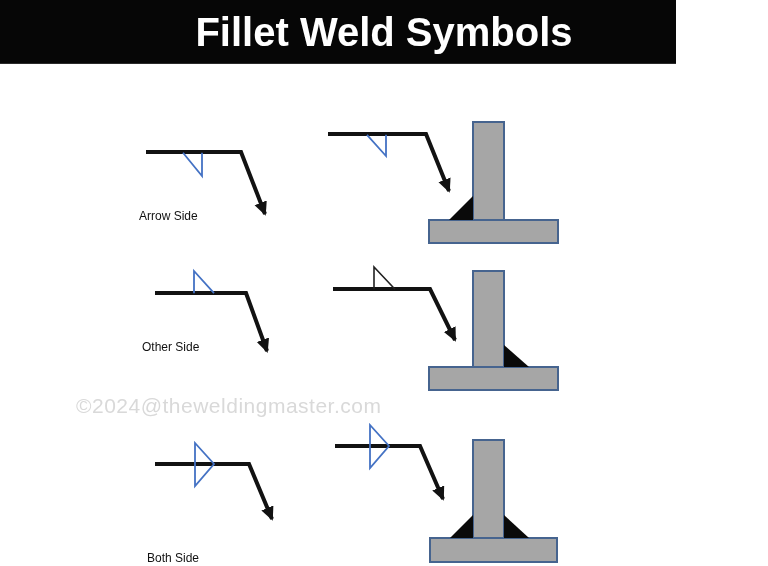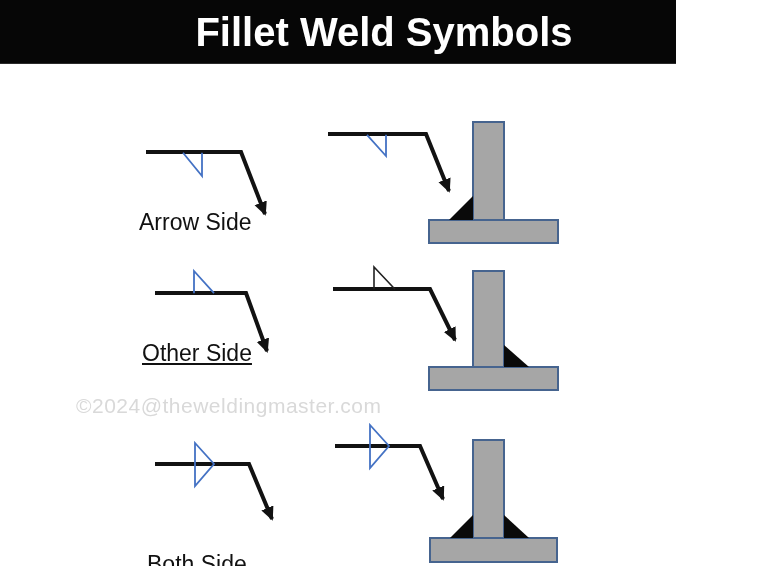--- a/index.html
+++ b/index.html
@@ -11,25 +11,25 @@
     position:absolute;left:0;top:0;width:768px;height:63px;
     background:#060606;display:flex;align-items:center;justify-content:center;
     border-bottom:1px solid #2a2a2a;
   }
   .header h1{
     margin:0;color:#ffffff;font-size:40px;font-weight:bold;
     letter-spacing:0px;line-height:1;
   }
   .diagram-svg{position:absolute;left:0;top:0;}
   .row-label{
-    position:absolute;color:#111111;font-size:23px;line-height:1.1;
+    position:absolute;color:#111111;font-size:12px;line-height:1.1;
     white-space:nowrap;
   }
   .label-0{left:139px;top:210px;}
-  .label-1{left:142px;top:341px;text-decoration:underline;}
+  .label-1{left:142px;top:341px;}
   .label-2{left:147px;top:515px;margin-top:37px;}
   .watermark{
     position:absolute;left:76px;top:394px;color:#d9d9d9;font-size:21px;
     white-space:nowrap;letter-spacing:0.5px;
   }
   
   .refline{fill:none;stroke:#121212;stroke-width:4;stroke-linejoin:miter;}
   .sym-blue{fill:none;stroke:#4472c4;stroke-width:1.8;stroke-linejoin:miter;}
   .sym-dark{fill:none;stroke:#212121;stroke-width:1.6;stroke-linejoin:miter;}
   .plate{fill:#a6a6a6;stroke:#46648f;stroke-width:2;}

